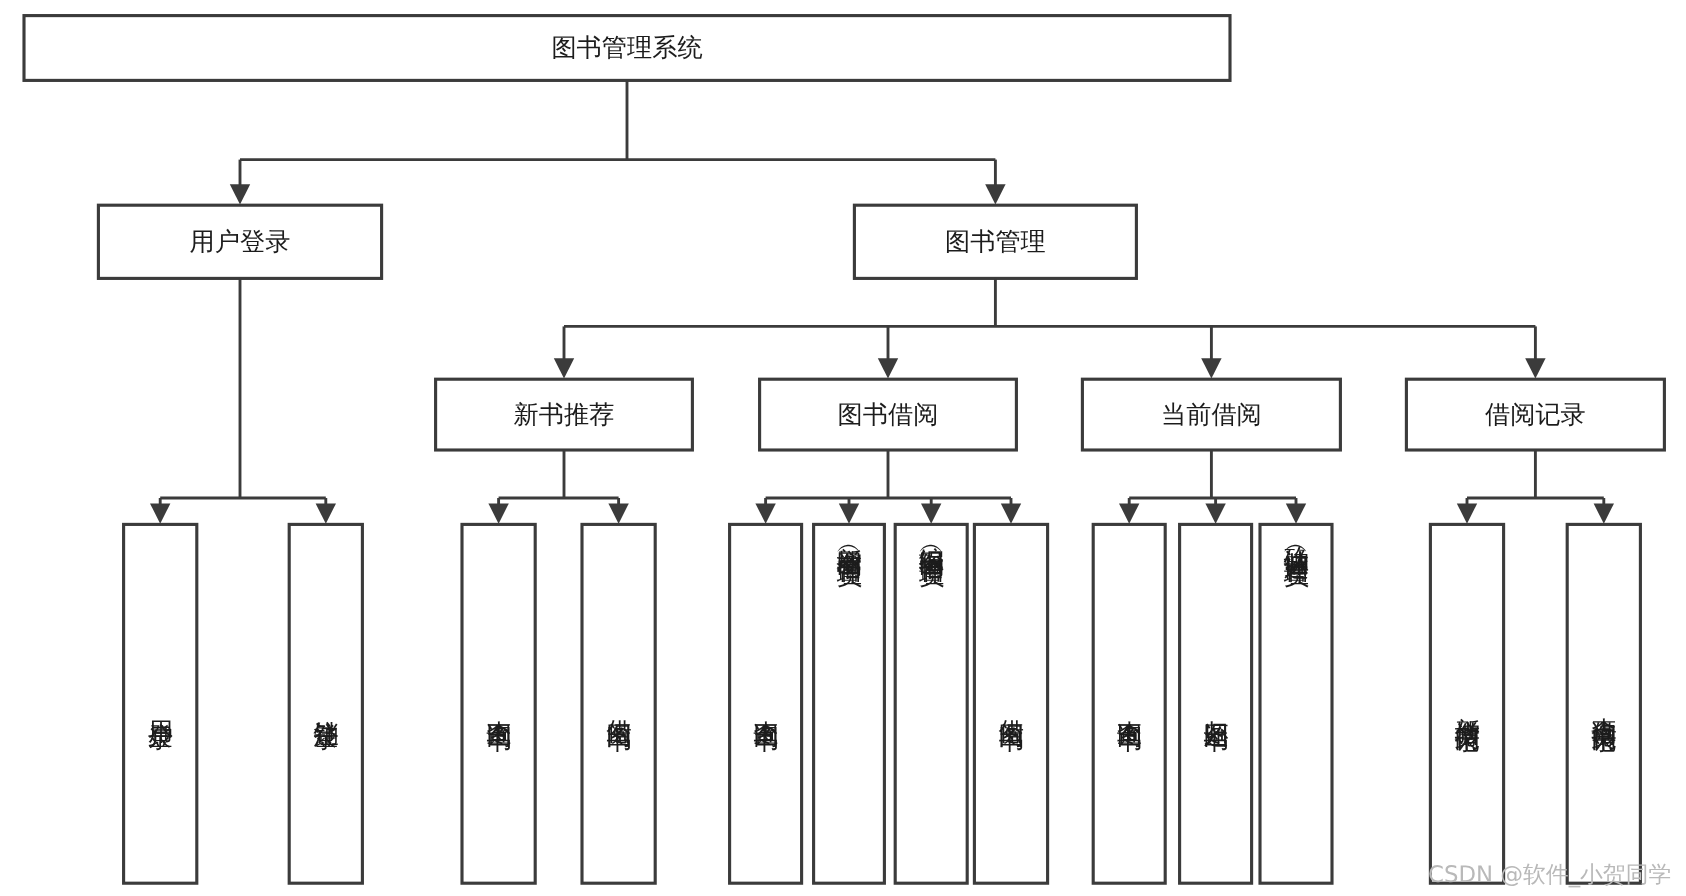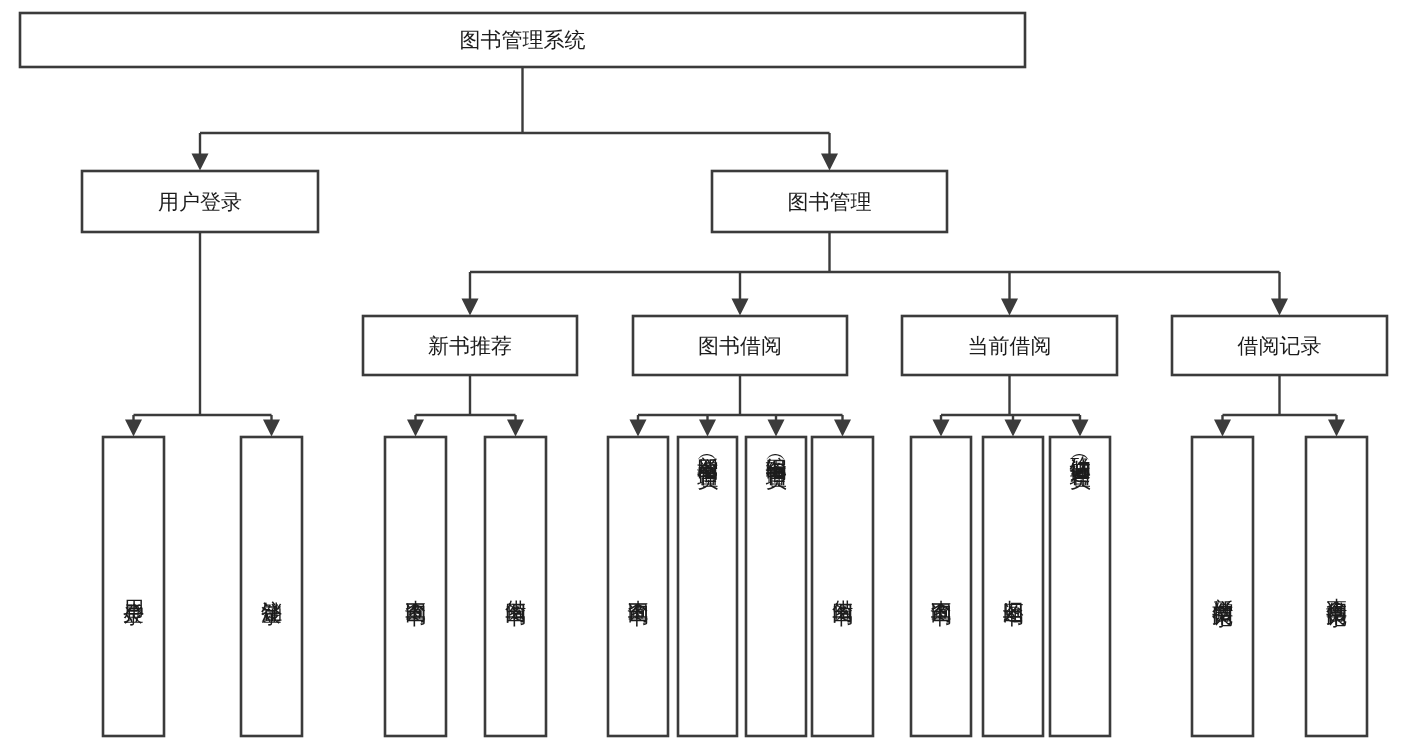--- a/index.html
+++ b/index.html
@@ -179,14 +179,15 @@
       <div class="node-label-v top-aligned" style="left: 678px; top: 437px; width: 59px; height: 299px;">新增图书（管理员）</div>
       <div class="node-label-v top-aligned" style="left: 746px; top: 437px; width: 60px; height: 299px;">编辑图书（管理员）</div>
       <div class="node-label-v" style="left: 812px; top: 437px; width: 61px; height: 299px;">借阅图书</div>
       <div class="node-label-v" style="left: 911px; top: 437px; width: 60px; height: 299px;">查询图书</div>
       <div class="node-label-v" style="left: 983px; top: 437px; width: 60px; height: 299px;">归还图书</div>
       <div class="node-label-v top-aligned" style="left: 1050px; top: 437px; width: 60px; height: 299px;">确认归还（管理员）</div>
       <div class="node-label-v" style="left: 1192px; top: 437px; width: 61px; height: 299px;">新增借阅记录</div>
       <div class="node-label-v" style="left: 1306px; top: 437px; width: 61px; height: 299px;">查询借阅记录</div>
     </div>
 
+  <div class="watermark">CSDN @软件_小贺同学</div>
 
 </div>
 
 </body></html>

